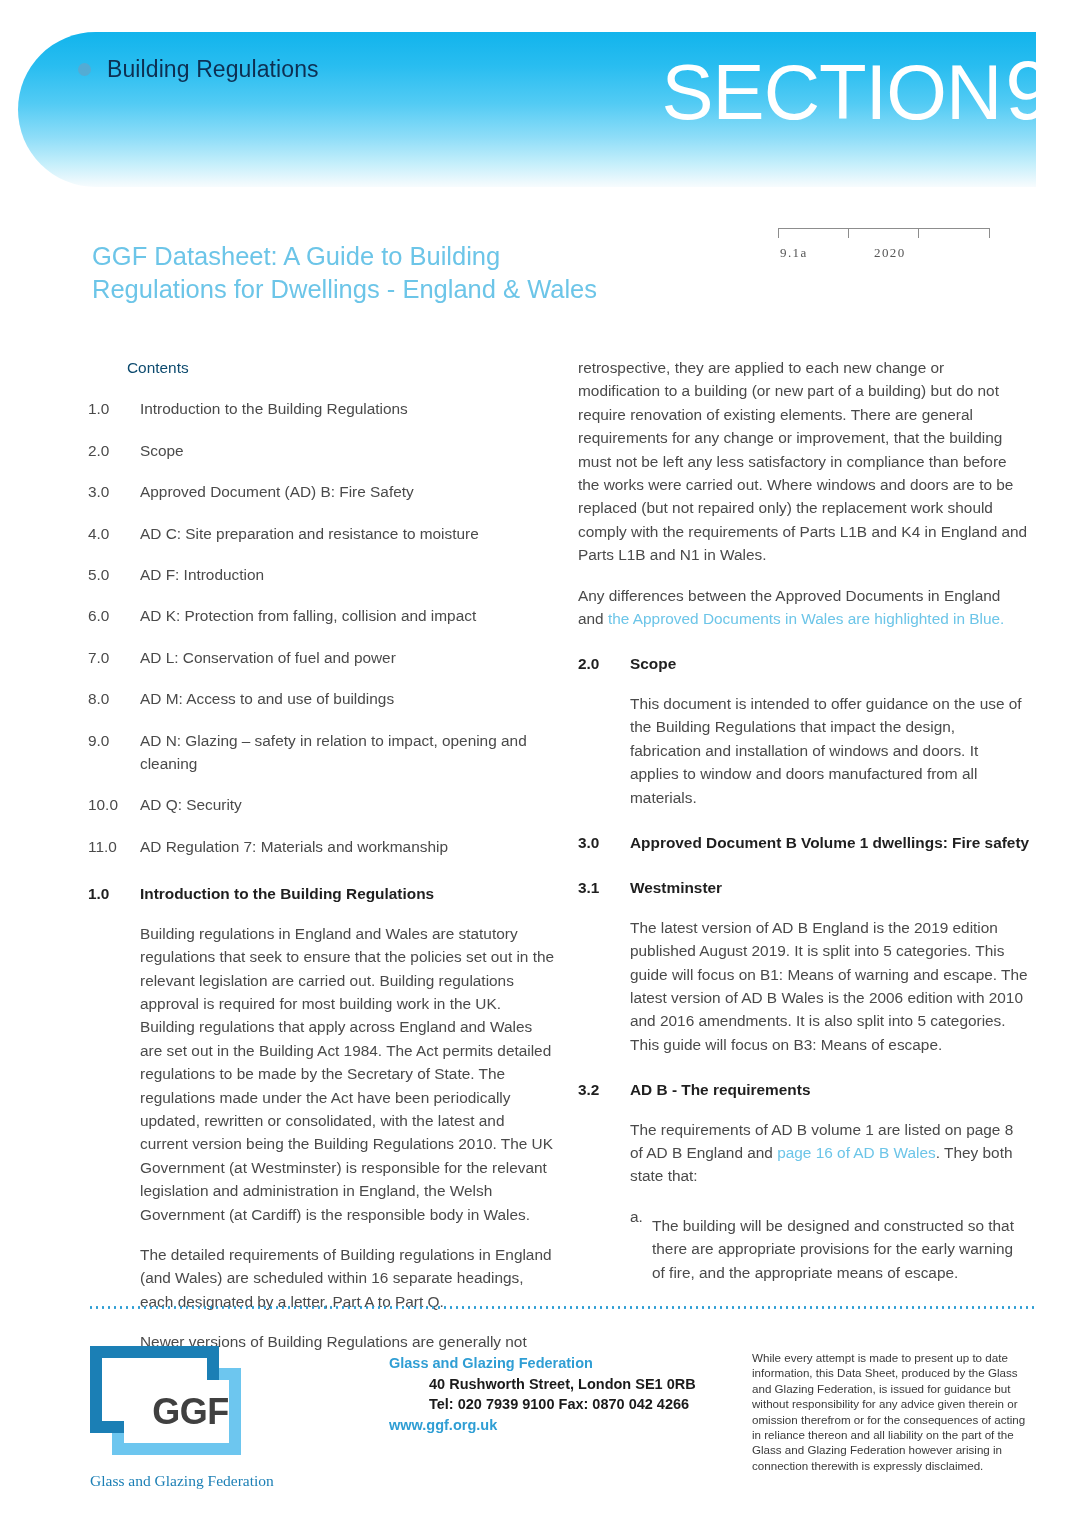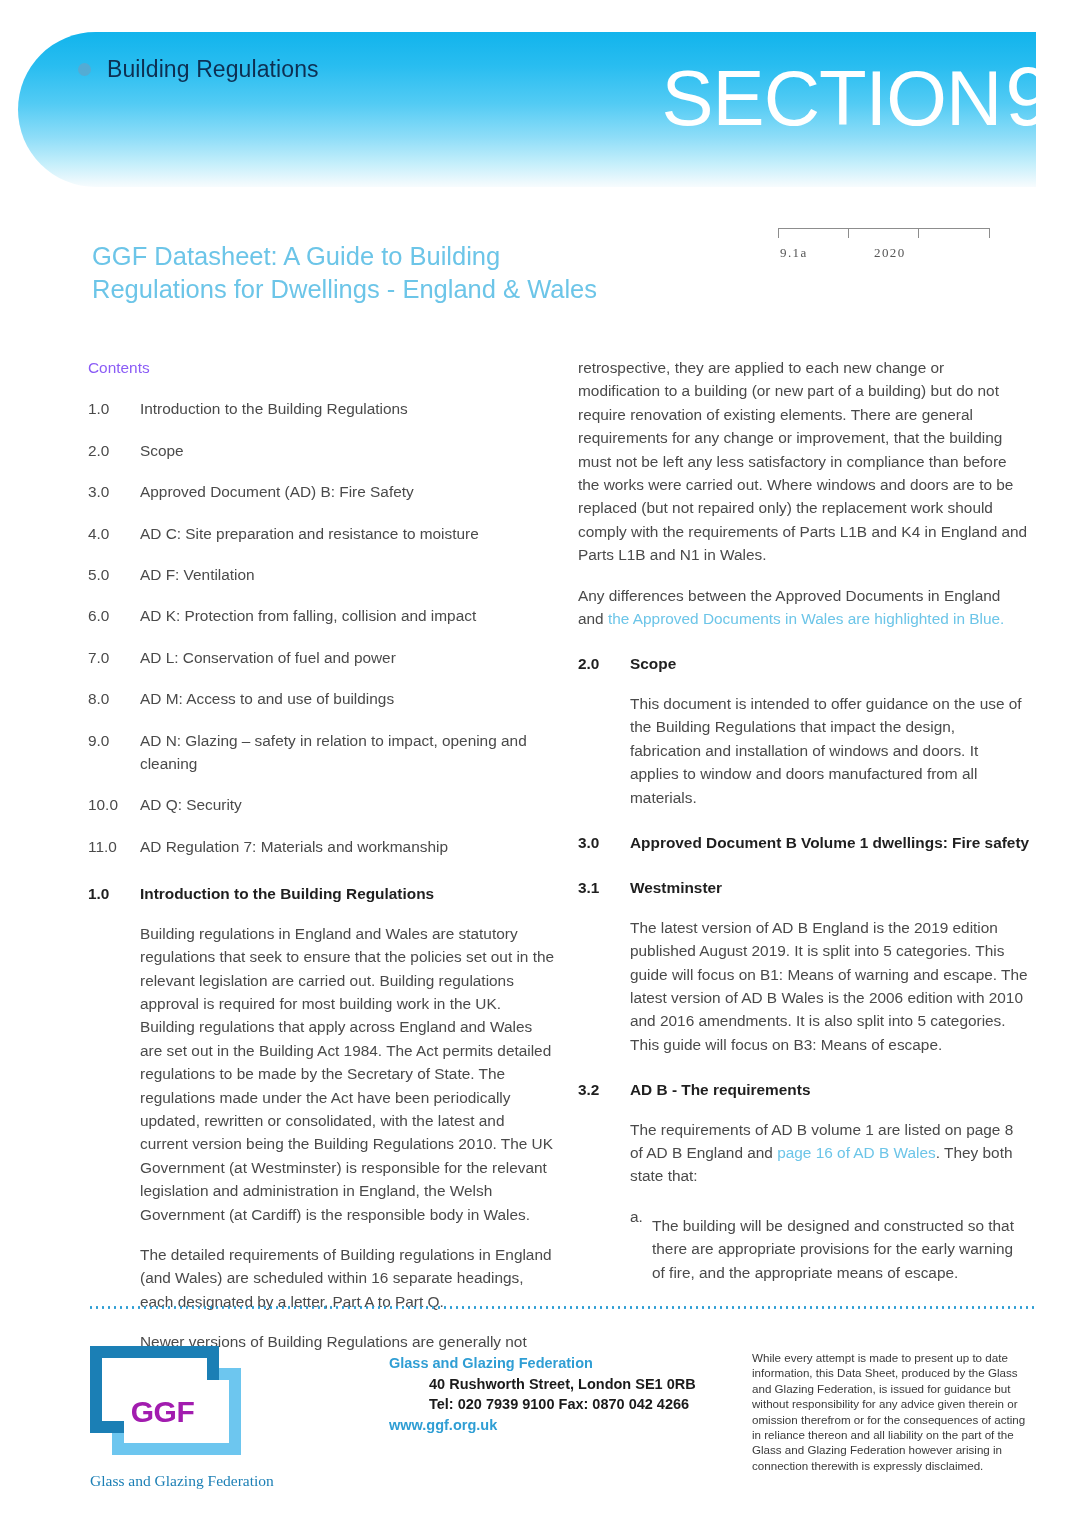--- a/index.html
+++ b/index.html
@@ -52,21 +52,21 @@
   }
   .banner-label {
     font-size: 23px;
     color: #0d2f52;
     letter-spacing: .1px;
     white-space: nowrap;
   }
   .banner-right {
     position: absolute;
     right: 34px;
-    top: 54px;
+    top: 48px;
     display: flex;
     align-items: baseline;
     color: #ffffff;
   }
   .section-word {
     font-size: 78px;
     font-weight: 300;
     letter-spacing: -1px;
     line-height: 1;
   }
@@ -123,22 +123,23 @@
     top: 356px;
     font-size: 15.4px;
     line-height: 1.52;
     color: #4a4a4a;
   }
   .col-left  { left: 88px;  width: 468px; }
   .col-right { left: 578px; width: 452px; }
 
   .contents-head {
     font-size: 15.4px;
-    color: #8b5cf6;
+    color: #0c4a6e;
     margin-bottom: 18px;
+    margin-left: 39px;
   }
 
   .toc-row {
     display: flex;
     margin-bottom: 18px;
   }
   .toc-num {
     width: 52px;
     flex: none;
     color: #4a4a4a;
@@ -217,28 +218,28 @@
     background: transparent;
   }
   .logo-inner-white {
     position: absolute;
     left: 34px; top: 34px;
     width: 105px; height: 63px;
     background: #ffffff;
   }
   .logo-text {
     position: absolute;
-    left: 20px; top: 34px;
+    left: 48px; top: 34px;
     width: 105px; height: 63px;
     display: flex;
     align-items: center;
     justify-content: center;
-    font-size: 30px;
+    font-size: 36px;
     font-weight: bold;
-    color: #a21caf;
+    color: #404040;
     letter-spacing: -0.5px;
   }
   .logo-caption {
     margin-top: 10px;
     font-family: "Liberation Serif", serif;
     font-size: 15.5px;
     color: #1b7fb5;
     white-space: nowrap;
   }
 
@@ -309,21 +310,21 @@
   <div class="toc-row">
     <span class="toc-num">3.0</span>
     <span class="toc-text">Approved Document (AD) B: Fire Safety</span>
   </div>
   <div class="toc-row">
     <span class="toc-num">4.0</span>
     <span class="toc-text">AD C: Site preparation and resistance to moisture</span>
   </div>
   <div class="toc-row">
     <span class="toc-num">5.0</span>
-    <span class="toc-text">AD F: Ventilation</span>
+    <span class="toc-text">AD F: Introduction</span>
   </div>
   <div class="toc-row">
     <span class="toc-num">6.0</span>
     <span class="toc-text">AD K: Protection from falling, collision and impact</span>
   </div>
   <div class="toc-row">
     <span class="toc-num">7.0</span>
     <span class="toc-text">AD L: Conservation of fuel and power</span>
   </div>
   <div class="toc-row">

